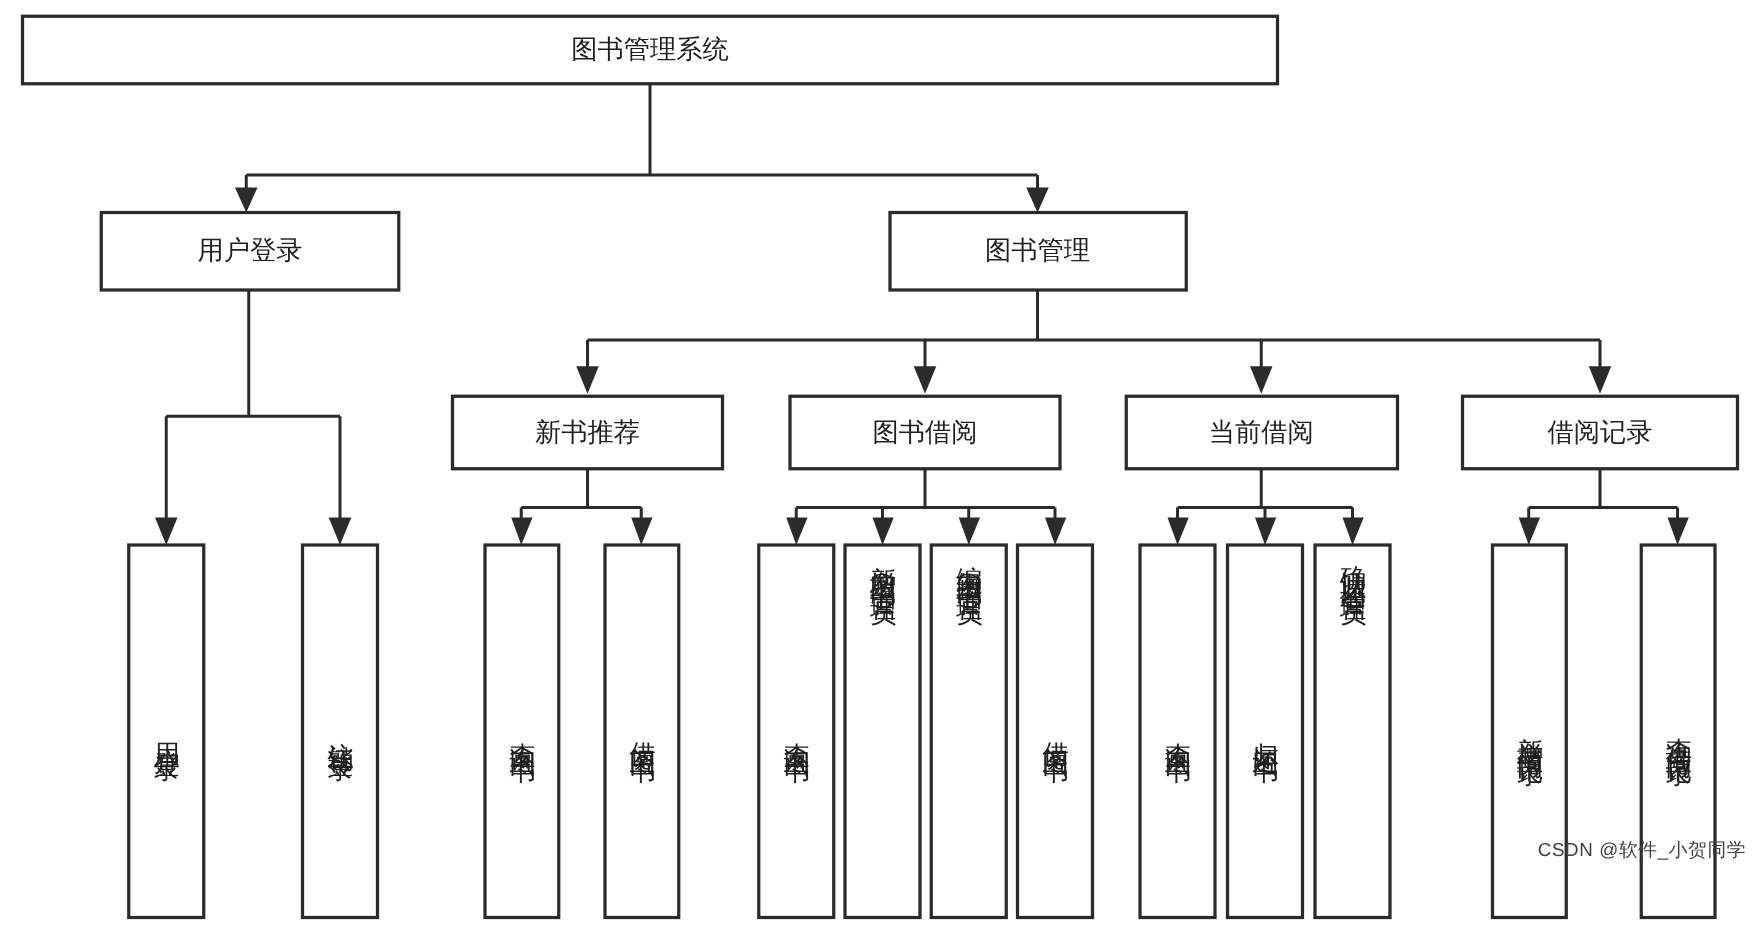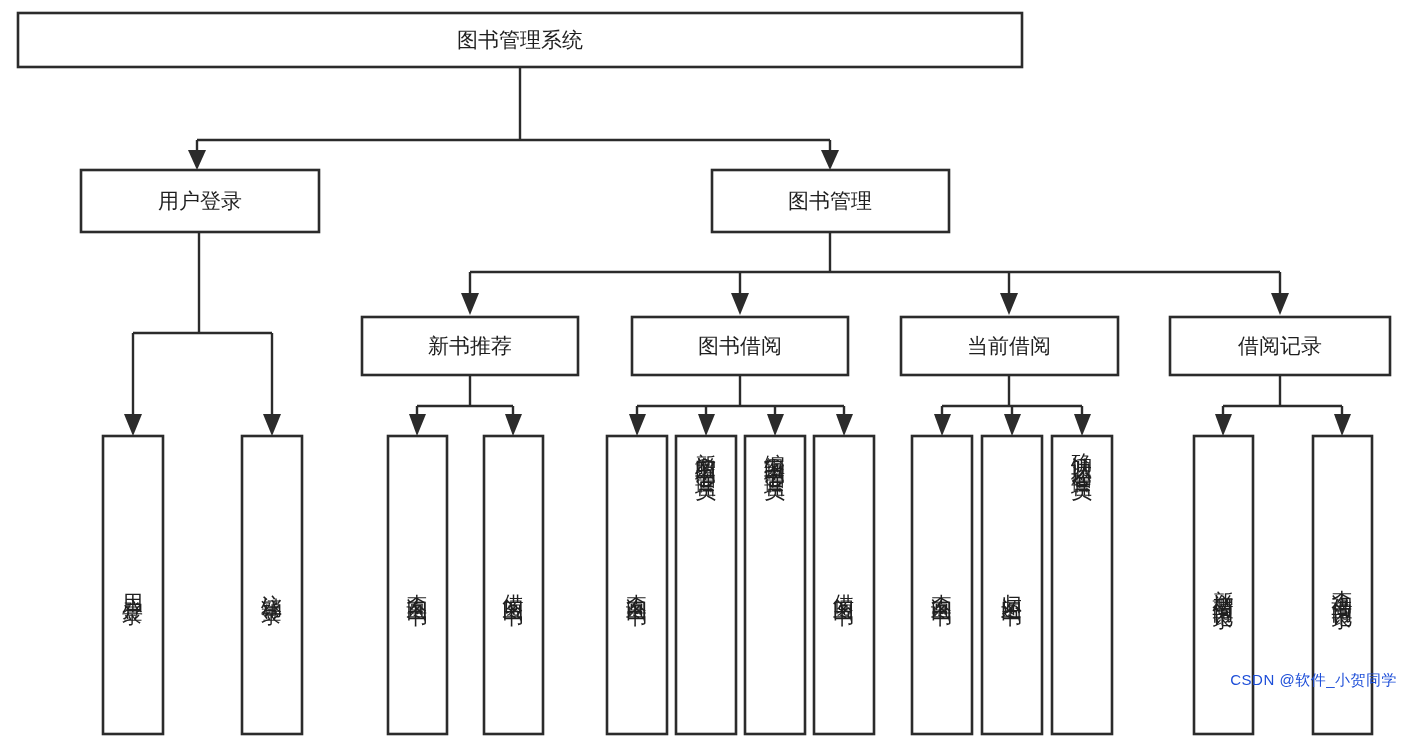--- a/index.html
+++ b/index.html
@@ -67,21 +67,21 @@
     color: #1f1f1f;
     text-align: center;
     white-space: nowrap;
   }
   .watermark {
     position: absolute;
     right: 8px;
     bottom: 4px;
     font-family: "Liberation Sans", "DejaVu Sans", sans-serif;
     font-size: 15px;
-    color: #1d4ed8;
+    color: #404040;
     letter-spacing: 0.5px;
     user-select: none;
   }
 </style>
 </head>
 <body>
 
 <div id="diagram-root">
 
   <svg class="flow" viewBox="0 0 1405 747" xmlns="http://www.w3.org/2000/svg">

